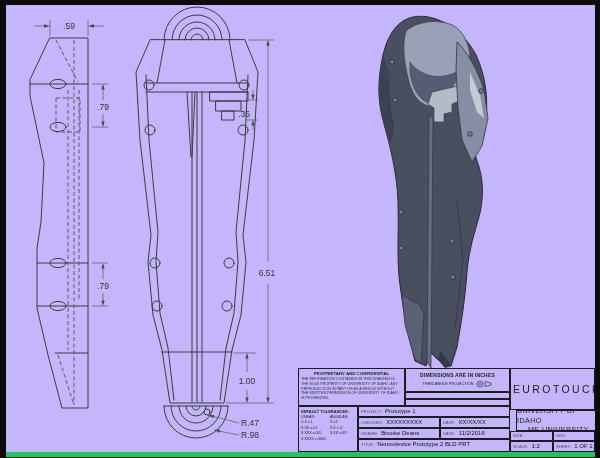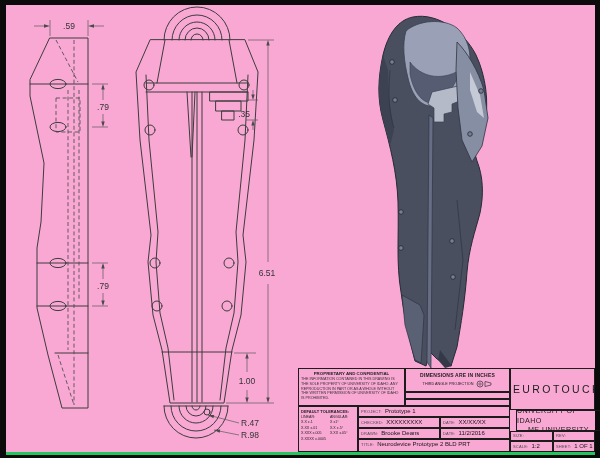--- a/index.html
+++ b/index.html
@@ -1,19 +1,19 @@
 <!DOCTYPE html>
 <html><head>
 <meta charset="utf-8">
 <style>
   html,body{margin:0;padding:0;}
   body{width:600px;height:458px;background:#0b0b0b;position:relative;
        font-family:"Liberation Sans",sans-serif;overflow:hidden;}
   .sheet{position:absolute;left:6px;top:5px;width:589px;height:447px;
-         background:#f9a8d4;border-bottom:3px solid #22c55e;}
+         background:#c4b5fd;border-bottom:5px solid #22c55e;}
   .v{position:absolute;}
   .solid{stroke:#3c3c3c;fill:none;stroke-width:1;stroke-linejoin:round;stroke-linecap:round;}
   .dash{stroke:#4a4a4a;fill:none;stroke-width:.85;stroke-dasharray:4 2.6;}
   .dim{stroke:#5a5a5a;fill:none;stroke-width:.7;}
   .arrow{fill:#4a4a4a;stroke:none;}
   .dimtxt{font-family:"Liberation Sans",sans-serif;font-size:8.5px;fill:#333;}
   
   .tb{position:absolute;left:292px;top:363px;width:297px;height:84px;}
   .cell{position:absolute;border:1px solid #1c1c1c;box-sizing:border-box;
         overflow:hidden;color:#222;}

